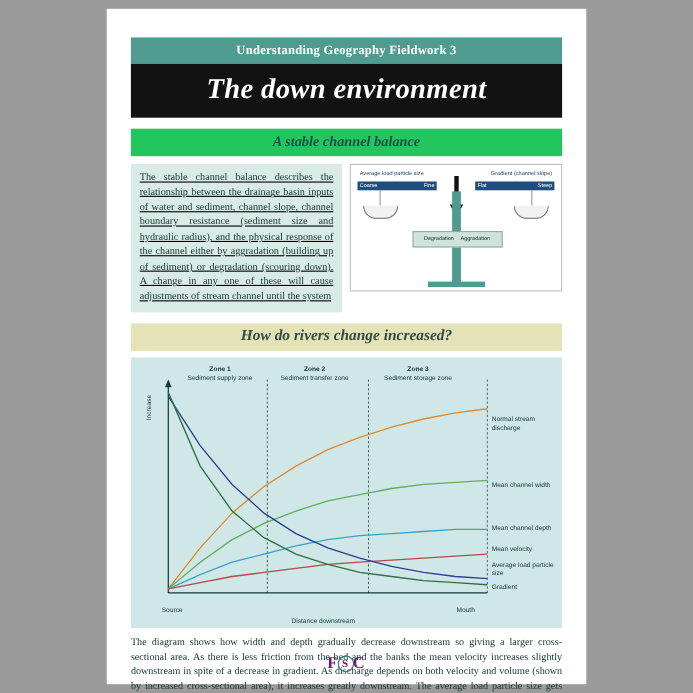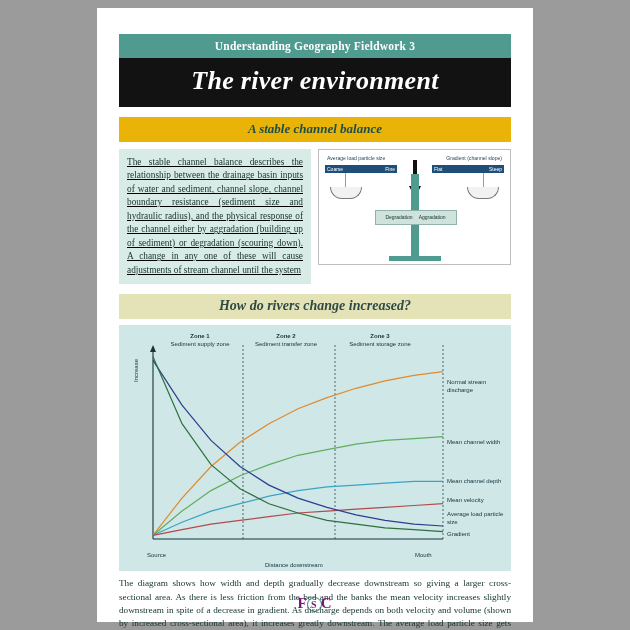--- a/index.html
+++ b/index.html
@@ -57,21 +57,21 @@
   .sec-head {
     margin-top: 10px;
     text-align: center;
     font-family: "Liberation Serif", serif;
     font-style: italic;
     font-weight: bold;
     font-size: 13px;
     color: #1d4f46;
     padding: 4px 0 5px;
   }
-  .sec-head.teal-tint { background: #eab308; }
+  .sec-head.teal-tint { background: #22c55e; }
   .sec-head.olive-tint { background: #e4e3b8; color:#2f4a43; font-size:14px;}
 
   
   .balance-row {
     display: flex;
     margin-top: 7px;
     gap: 7px;
     text-decoration: underline;
   }
   .balance-text {
@@ -200,21 +200,21 @@
     margin: 0 -1px;
   }
 </style>
 </head>
 <body>
 
 <div id="page">
   <div class="inner">
 
     <div class="series-bar">Understanding Geography Fieldwork 3</div>
-    <div class="title-bar">The river environment</div>
+    <div class="title-bar">The down environment</div>
 
     <div class="sec-head teal-tint">A stable channel balance</div>
 
     <div class="balance-row">
       <div class="balance-text">The stable channel balance describes the relationship between the drainage basin inputs of water and sediment, channel slope, channel boundary resistance (sediment size and hydraulic radius), and the physical response of the channel either by aggradation (building up of sediment) or degradation (scouring down). A change in any one of these will cause adjustments of stream channel until the system</div>
 
       <div class="balance-fig">
 
         <div class="bf-label" style="left:8px; top:5px;">Average load particle size</div>
         <div class="bf-label" style="right:8px; top:5px;">Gradient (channel slope)</div>

